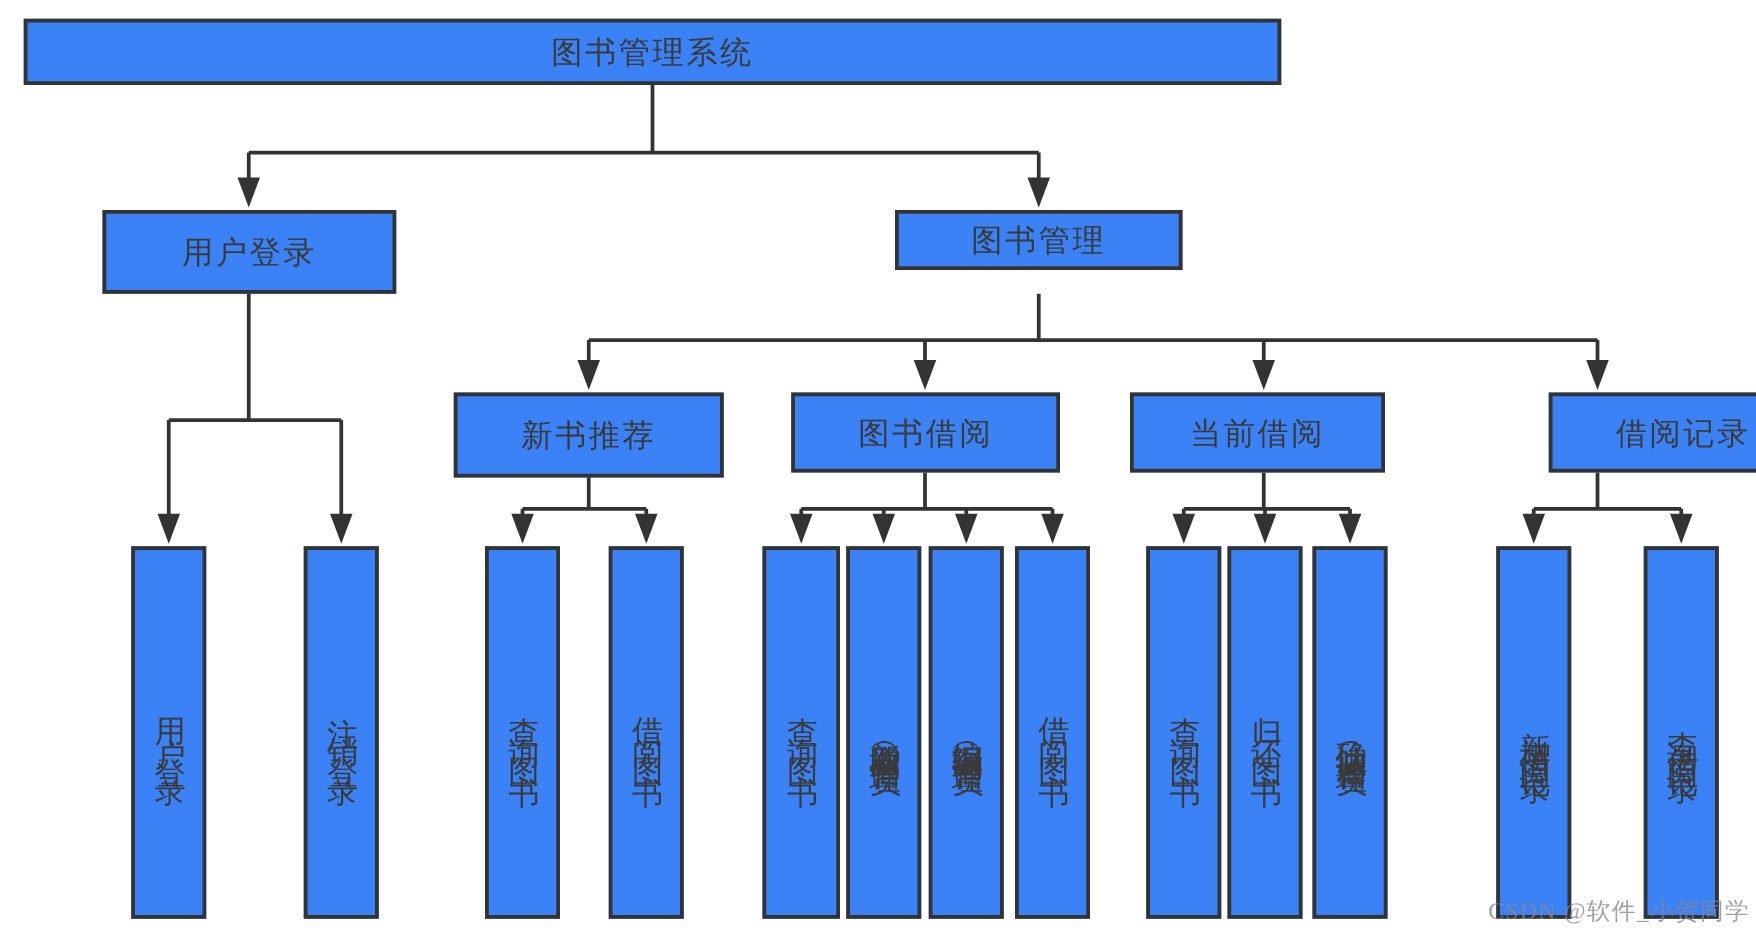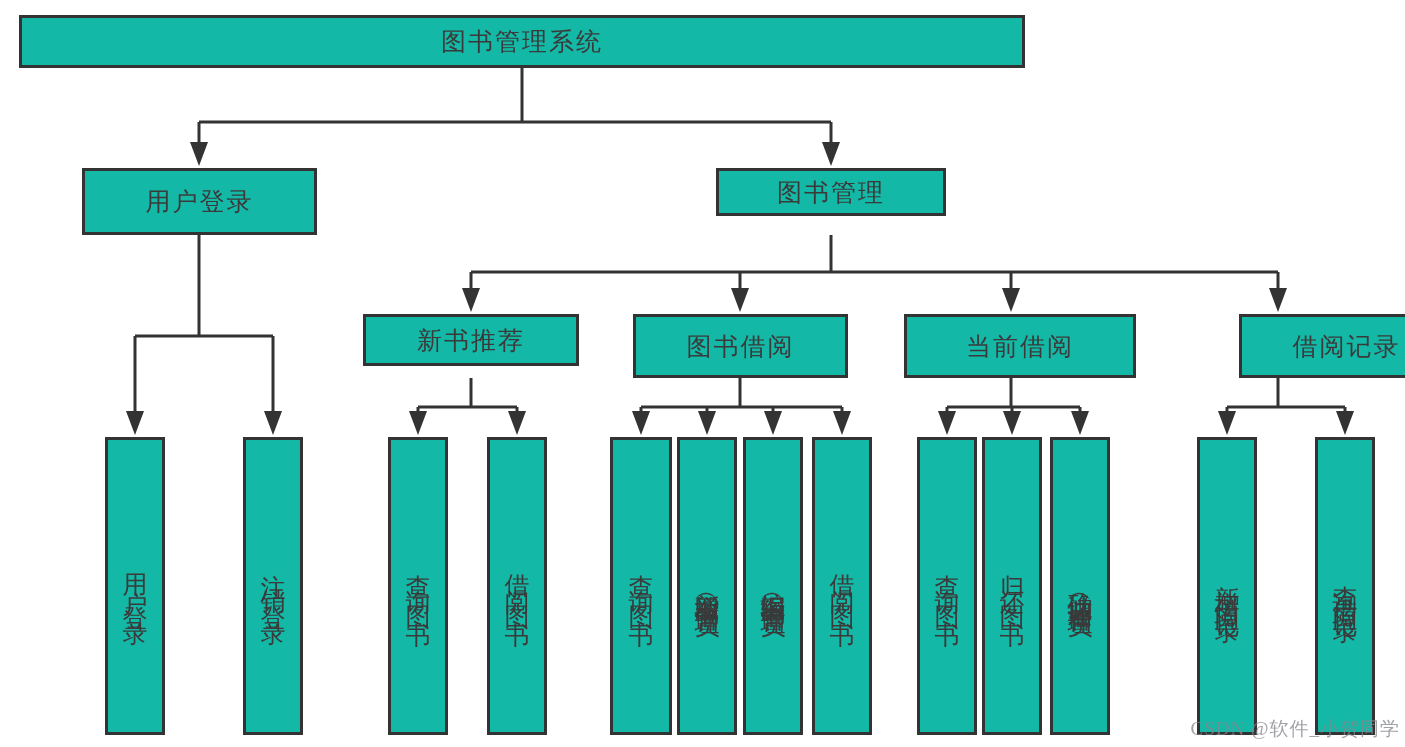--- a/index.html
+++ b/index.html
@@ -19,21 +19,21 @@
     position: absolute;
     left: 0; top: 0;
     width: 1405px;
     height: 747px;
   }
   svg .c { stroke: #333333; stroke-width: 3; fill: none; }
   svg .a { fill: #333333; stroke: none; }
   .node {
     position: absolute;
     box-sizing: border-box;
-    background: #14b8a6;
+    background: #3b82f6;
     border: 3px solid #333333;
     display: flex;
     align-items: center;
     justify-content: center;
     color: #3a3a3a;
     font-size: 25px;
     letter-spacing: 2px;
     white-space: nowrap;
   }
   .leaf {
@@ -141,23 +141,23 @@
       <polygon class="a" points="1218,411 1236,411 1227,435"></polygon>
       <polygon class="a" points="1336,411 1354,411 1345,435"></polygon>
     </g>
   </svg>
 
   <div class="node" style="left:19px; top:15px; width:1006px; height:53px;">图书管理系统</div>
 
   <div class="node" style="left:82px; top:168px; width:235px; height:67px;">用户登录</div>
   <div class="node" style="left:716px; top:168px; width:230px; height:48px;">图书管理</div>
 
-  <div class="node" style="left:363px; top:314px; width:216px; height:52px;">新书推荐</div>
+  <div class="node" style="left:363px; top:314px; width:216px; height:68px;">新书推荐</div>
   <div class="node" style="left:633px; top:314px; width:215px; height:64px;">图书借阅</div>
-  <div class="node" style="left:904px; top:314px; width:232px; height:64px;">当前借阅</div>
+  <div class="node" style="left:904px; top:314px; width:204px; height:64px;">当前借阅</div>
   <div class="node" style="left:1239px; top:314px; width:215px; height:64px;">借阅记录</div>
 
   <div class="node leaf sp4" style="left:105px;">
     <span class="vtext">用户登录</span>
   </div>
   <div class="node leaf sp4" style="left:243px;">
     <span class="vtext">注销登录</span>
   </div>
 
   <div class="node leaf sp4" style="left:388px;">

